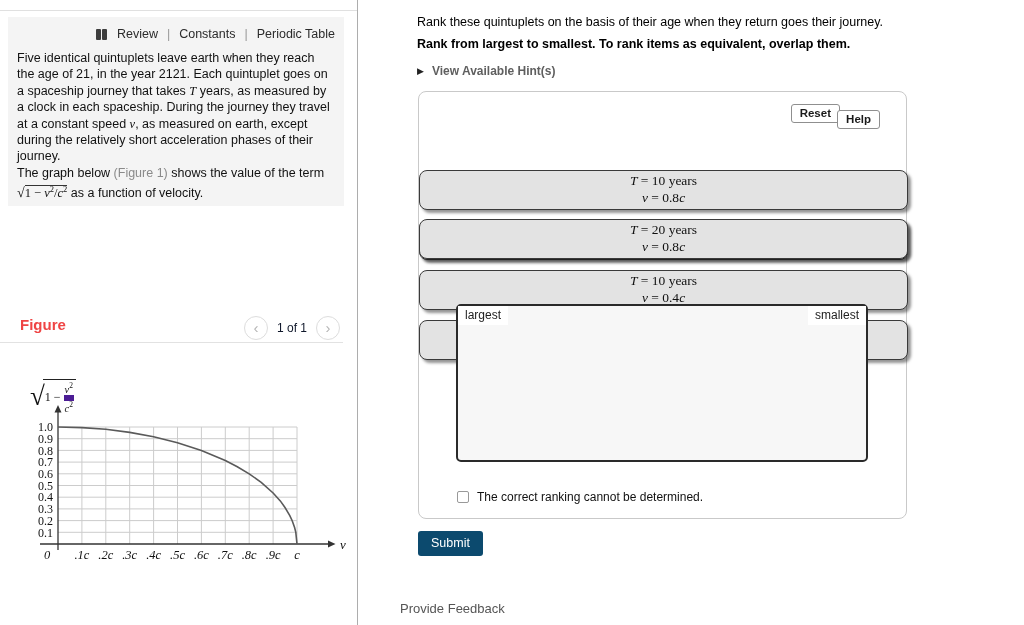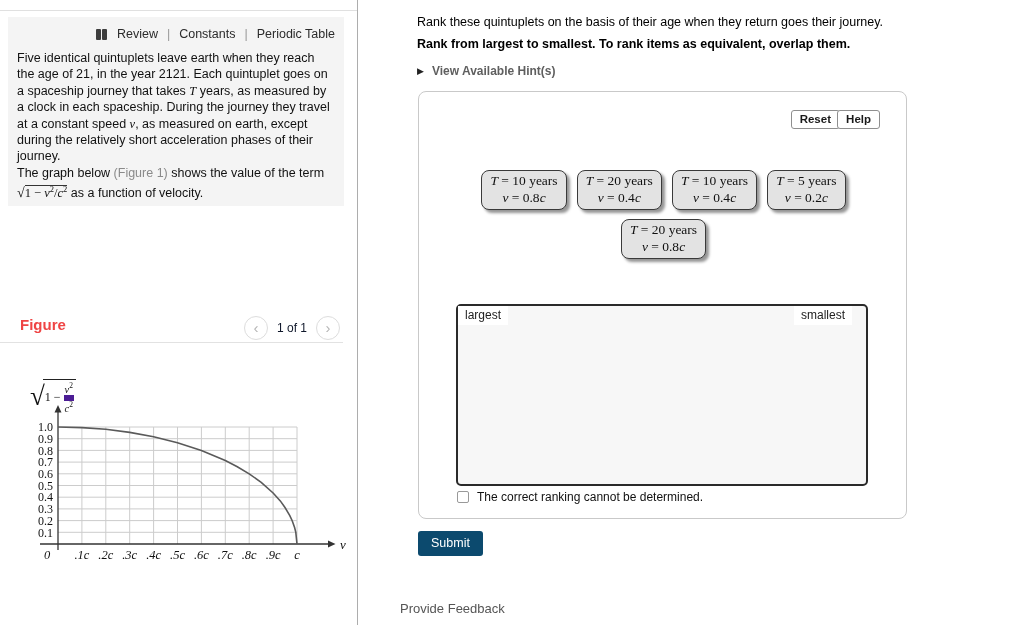--- a/index.html
+++ b/index.html
@@ -58,36 +58,36 @@
   .q-prompt { position:absolute; left:417px; top:15px; font-size:12.5px; color:#000; }
   .q-instruction { position:absolute; left:417px; top:37px; font-size:12.5px; font-weight:bold; color:#000; }
   .hint-row { position:absolute; left:417px; top:64px; display:flex; align-items:center; gap:8px; cursor:pointer; }
   .hint-tri { font-size:9px; color:#222; }
   .hint-label { font-size:12px; font-weight:bold; color:#5f5f5f; }
 
   .answer-panel { position:absolute; left:418px; top:91px; width:489px; height:428px;
     border:1px solid #c9c9c9; border-radius:8px; background:#fff; }
   .btn-small { position:absolute; background:#fff; border:1px solid #8f8f8f; border-radius:3px;
     font-size:11.5px; font-weight:bold; color:#1a1a1a; padding:2px 8px 3px; cursor:pointer; }
-  .btn-reset { top:18px; right:66px; }
+  .btn-reset { top:12px; right:66px; }
   .btn-help  { top:18px; right:26px; }
 
-  .cards-row { position:absolute; left:0; width:489px; display:flex; justify-content:center; gap:10px; }
+  .cards-row { position:absolute; left:0; width:489px; display:flex; justify-content:center; gap:10px;flex-direction:column; }
   .row1 { top:78px; }
   .row2 { top:127px; }
   .card { background:#e3e3e3; border:1.6px solid #3a3a3a; border-radius:8px;
     box-shadow:3px 3px 3px rgba(0,0,0,0.42); padding:2px 8px 3px;
     font-family:"Liberation Serif", serif; font-size:13.5px; color:#111;
     text-align:center; line-height:16.5px; cursor:grab; }
 
-  .rank-box { position:absolute; left:37px; top:212px; width:412px; height:182px;
+  .rank-box { position:absolute; left:37px; top:212px; width:412px; height:158px;
     border:2px solid #2a2a2a; border-radius:5px; background:#f7f7f7; }
   .rank-label { position:absolute; top:0; background:#fff; font-size:12px; color:#222; padding:2px 7px 3px; }
   .rank-largest { left:0; }
-  .rank-smallest { right:14px; }
+  .rank-smallest { right:0; }
 
   .cb-row { position:absolute; left:38px; top:398px; display:flex; align-items:center; gap:8px; }
   .checkbox { width:12px; height:12px; background:#fff; border:1px solid #999; border-radius:2px; cursor:pointer; }
   .cb-label { font-size:12px; color:#111;text-align:right; }
 
   .submit-btn { position:absolute; left:418px; top:531px; background:#0c4a6e; color:#fff;
     border:none; border-radius:3px; font-size:12.5px; padding:5px 13px 6px;
     font-family:"Liberation Sans", sans-serif; cursor:pointer; }
   .feedback-link { position:absolute; left:380px; top:601px; font-size:13px; color:#555; cursor:pointer;margin-left:20px; }
 </style>

